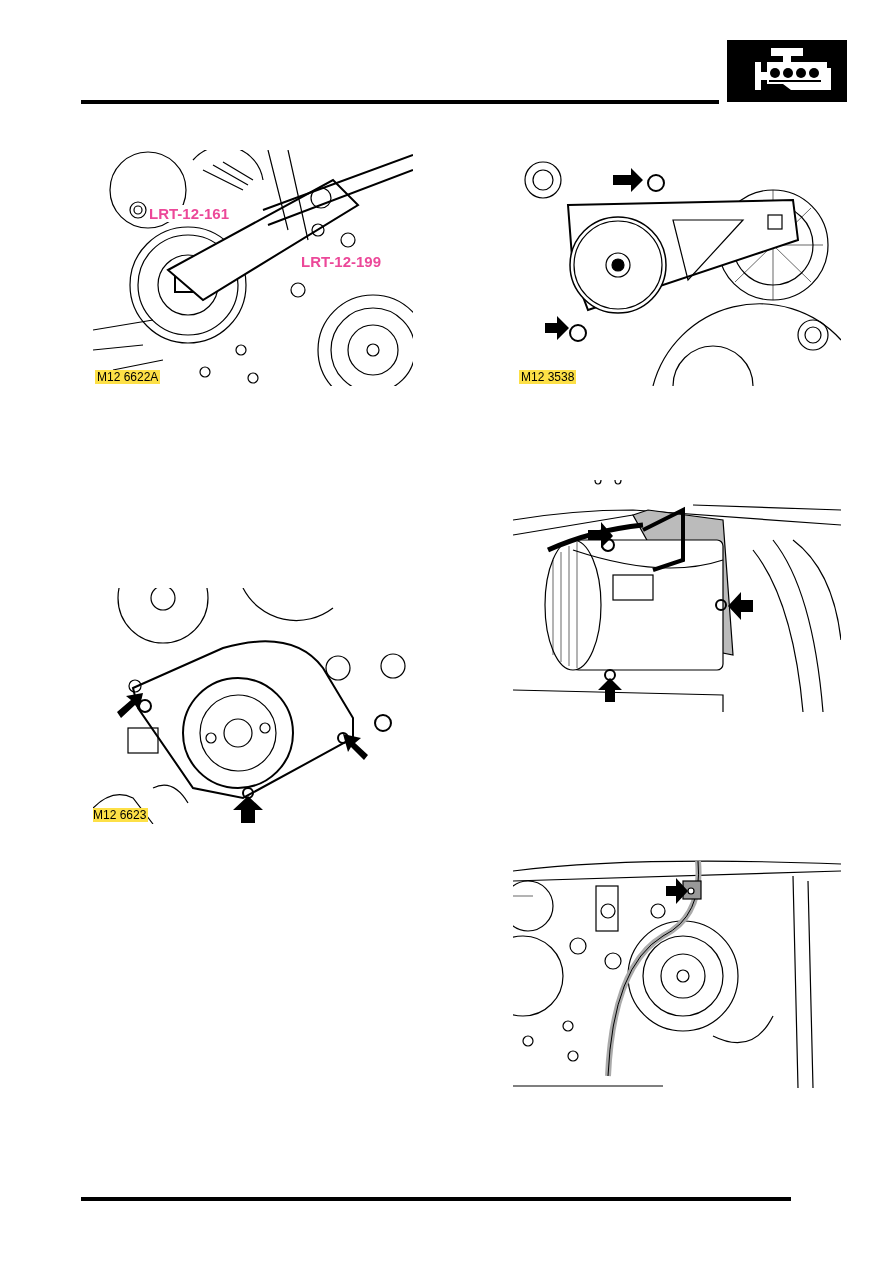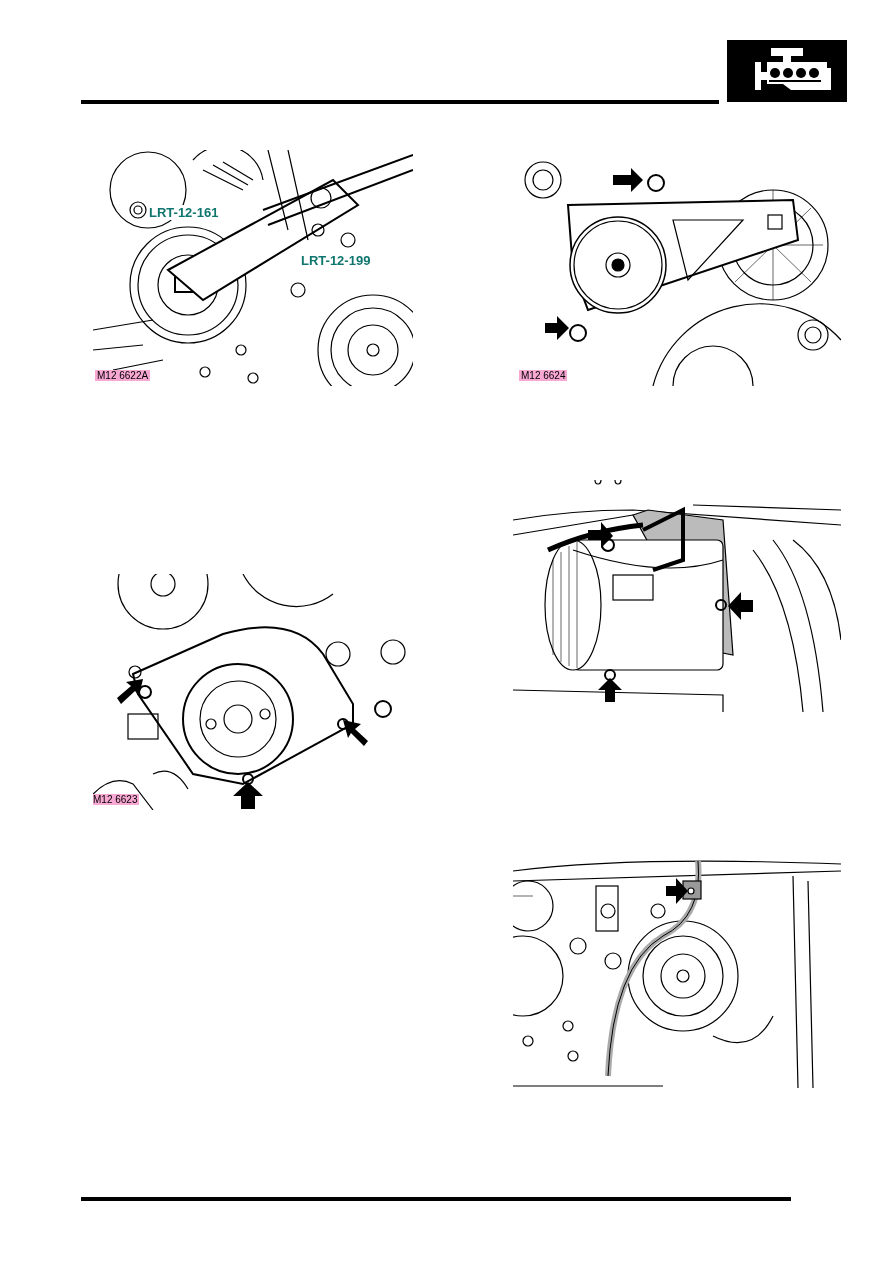--- a/index.html
+++ b/index.html
@@ -4,22 +4,22 @@
   <style>
     html, body { margin: 0; padding: 0; background: #ffffff; }
     body { width: 893px; height: 1263px; position: relative; overflow: hidden;
            font-family: "Liberation Sans", sans-serif; color: #000; }
     .rule-top { position: absolute; left: 81px; top: 100px; width: 638px; height: 4px; background: #000; }
     .rule-bottom { position: absolute; left: 81px; top: 1197px; width: 710px; height: 4px; background: #000; }
     .section-tab { position: absolute; left: 727px; top: 40px; width: 120px; height: 62px; background: #000; }
     .section-tab svg { position: absolute; left: 0; top: 0; }
     .figure { position: absolute; overflow: hidden; background: #fff; }
     .figure svg { position: absolute; left: 0; top: 0; }
-    .fig-code { position: absolute; font-size: 10px; letter-spacing: 0px; color: #000; background: #f9a8d4; padding: 0 2px; }
-    .callout { position: absolute; font-weight: bold; font-size: 13px; color: #0f766e; background: #fff; padding: 0 1px; }
+    .fig-code { position: absolute; font-size: 12px; letter-spacing: 0px; color: #000; background: #fde047; padding: 0 2px; }
+    .callout { position: absolute; font-weight: bold; font-size: 15px; color: #ec4899; background: #fff; padding: 0 1px; }
   </style>
 </head>
 <body>
 
 <div class="rule-top"></div>
 <div class="section-tab">
   <svg width="120" height="62" viewBox="0 0 120 62">
     <rect x="44" y="8" width="32" height="8" fill="#fff"></rect>
     <rect x="56" y="16" width="8" height="6" fill="#fff"></rect>
     <rect x="28" y="22" width="6" height="28" fill="#fff"></rect>
@@ -82,24 +82,24 @@
     <rect x="255" y="65" width="14" height="14"></rect>
     <circle cx="143" cy="33" r="8" stroke-width="2"></circle>
     <circle cx="65" cy="183" r="8" stroke-width="2"></circle>
     <path d="M100 25 L118 25 L118 18 L130 30 L118 42 L118 35 L100 35 Z" fill="#000" stroke="none"></path>
     <path d="M32 173 L44 173 L44 166 L56 178 L44 190 L44 183 L32 183 Z" fill="#000" stroke="none"></path>
     <path d="M140 236 A110 110 0 0 1 328 190"></path>
     <circle cx="200" cy="236" r="40"></circle>
     <circle cx="300" cy="185" r="15"></circle>
       <circle cx="300" cy="185" r="8"></circle>
   </svg>
-  <span class="fig-code" style="left:6px; top:220px;">M12 6624</span>
+  <span class="fig-code" style="left:6px; top:220px;">M12 3538</span>
 </div>
 
-<div class="figure" style="left:93px; top:574px; width:320px; height:236px;text-align:center;">
+<div class="figure" style="left:93px; top:588px; width:320px; height:236px;text-align:center;">
   <svg width="320" height="236" viewBox="0 0 320 236" fill="none" stroke="#000" stroke-width="1.2">
     <circle cx="70" cy="10" r="45"></circle>
       <circle cx="70" cy="10" r="12"></circle>
     <path d="M150 0 A60 60 0 0 0 240 20"></path>
     <path d="M40 100 L130 60 Q200 40 230 80 L260 130 L260 150 L150 210 L100 200 L45 120 Z" stroke-width="2"></path>
     <circle cx="145" cy="145" r="55" stroke-width="2"></circle>
     <circle cx="145" cy="145" r="38"></circle>
     <circle cx="145" cy="145" r="14"></circle>
     <circle cx="118" cy="150" r="5"></circle>
       <circle cx="172" cy="140" r="5"></circle>

